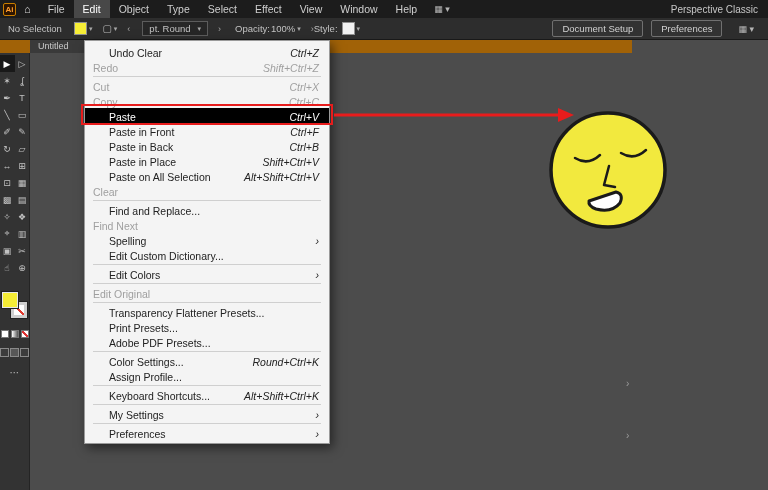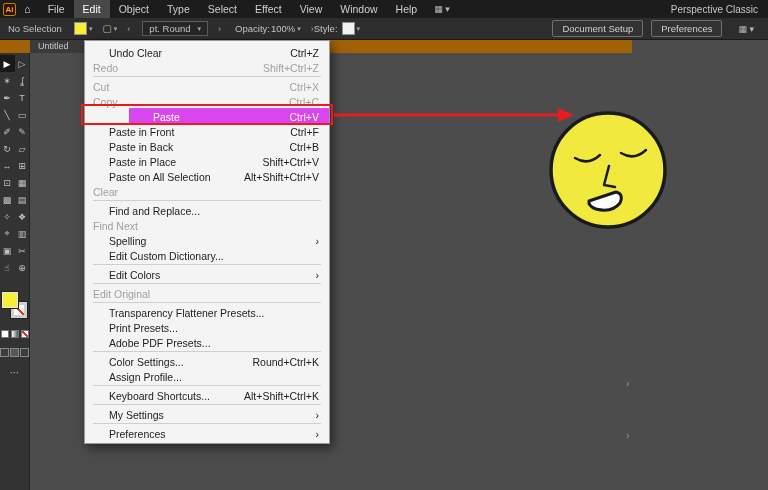--- a/index.html
+++ b/index.html
@@ -63,24 +63,24 @@
   .ab-right{left:451px;top:70px;width:218px;height:388px;}
   .face{position:absolute;left:545px;top:106px;z-index:2;}
   .ab-mark{position:absolute;color:#9c9c9c;font-size:10px;z-index:2;}
   .ab-mark.m1{left:626px;top:378px;}
   .ab-mark.m2{left:626px;top:430px;}
   .artboard,.face,.ab-mark{position:absolute;}
 
   
   .dropdown{position:absolute;left:84px;top:40px;width:246px;background:#f4f4f4;border:1px solid #9a9a9a;box-shadow:3px 4px 10px rgba(0,0,0,.5);padding:3px 0;z-index:40;}
   .menu-item{height:15px;display:flex;align-items:flex-end;padding:0 10px 0 24px;font-size:10.5px;color:#222;cursor:default;gap:12px;}
-  .menu-item .shortcut{margin-left:auto;color:#222;}
+  .menu-item .shortcut{margin-left:auto;color:#222;font-style:italic;}
   .menu-item.disabled{color:#9f9f9f;padding-left:8px;}
   .menu-item.disabled .shortcut{color:#9f9f9f;}
-  .menu-item.highlighted{background:#d946ef;color:#fff;margin-left:44px;}
+  .menu-item.highlighted{background:#000000;color:#fff;}
   .menu-item.highlighted .shortcut{color:#fff;}
   .menu-sep{height:1px;background:#cfcfcf;margin:1.5px 8px;}
 
   
   .annot-box{position:absolute;left:81px;top:104px;width:252px;height:21px;border:2.5px solid #e81c1c;z-index:60;pointer-events:none;}
   .annot-arrow{position:absolute;left:334px;top:105px;z-index:60;pointer-events:none;}
 </style>
 </head>
 <body>
 

